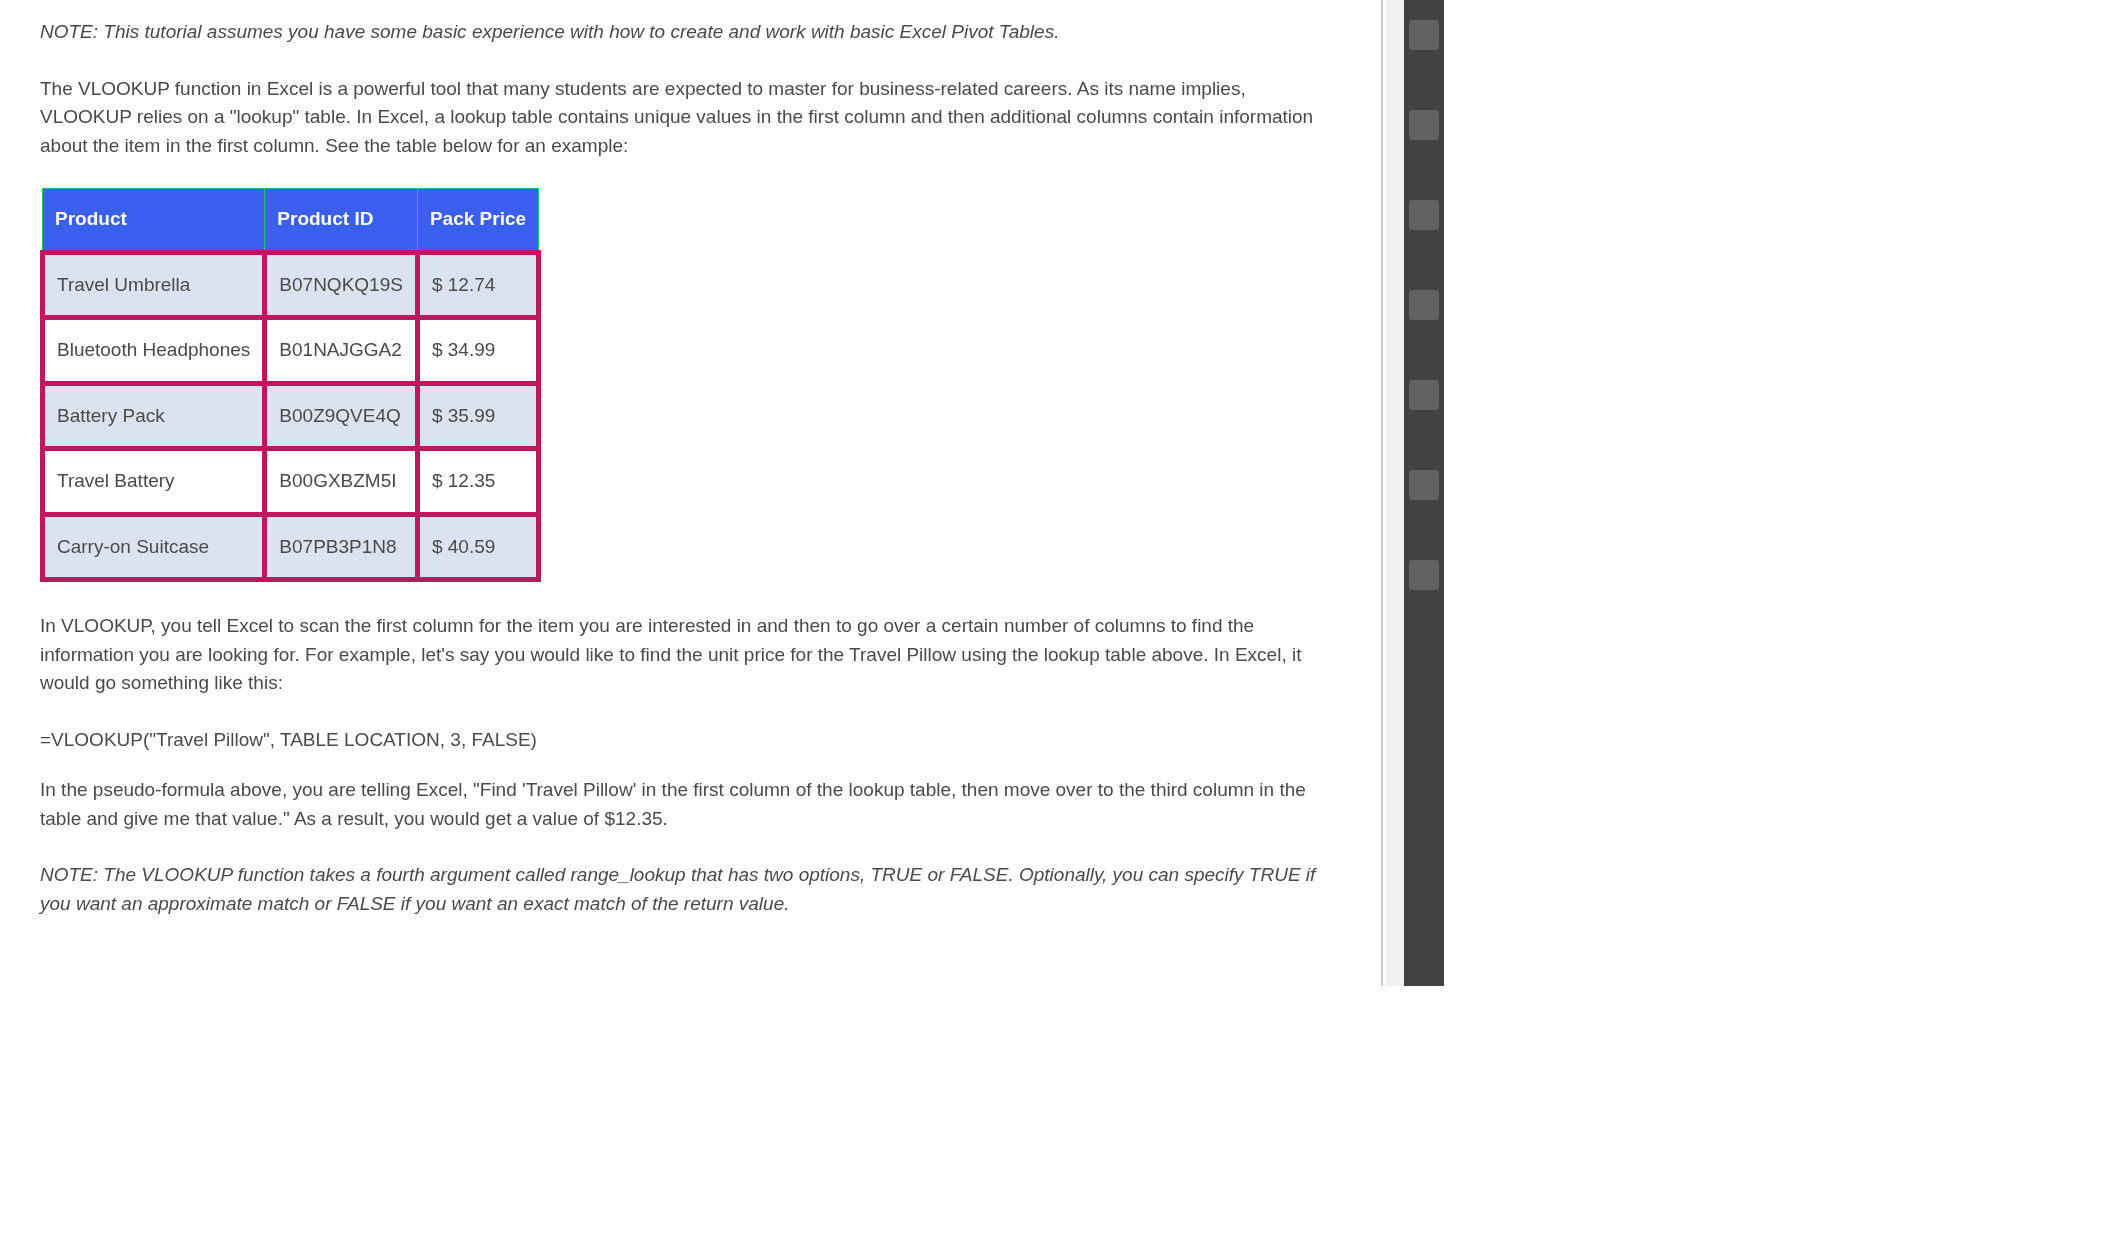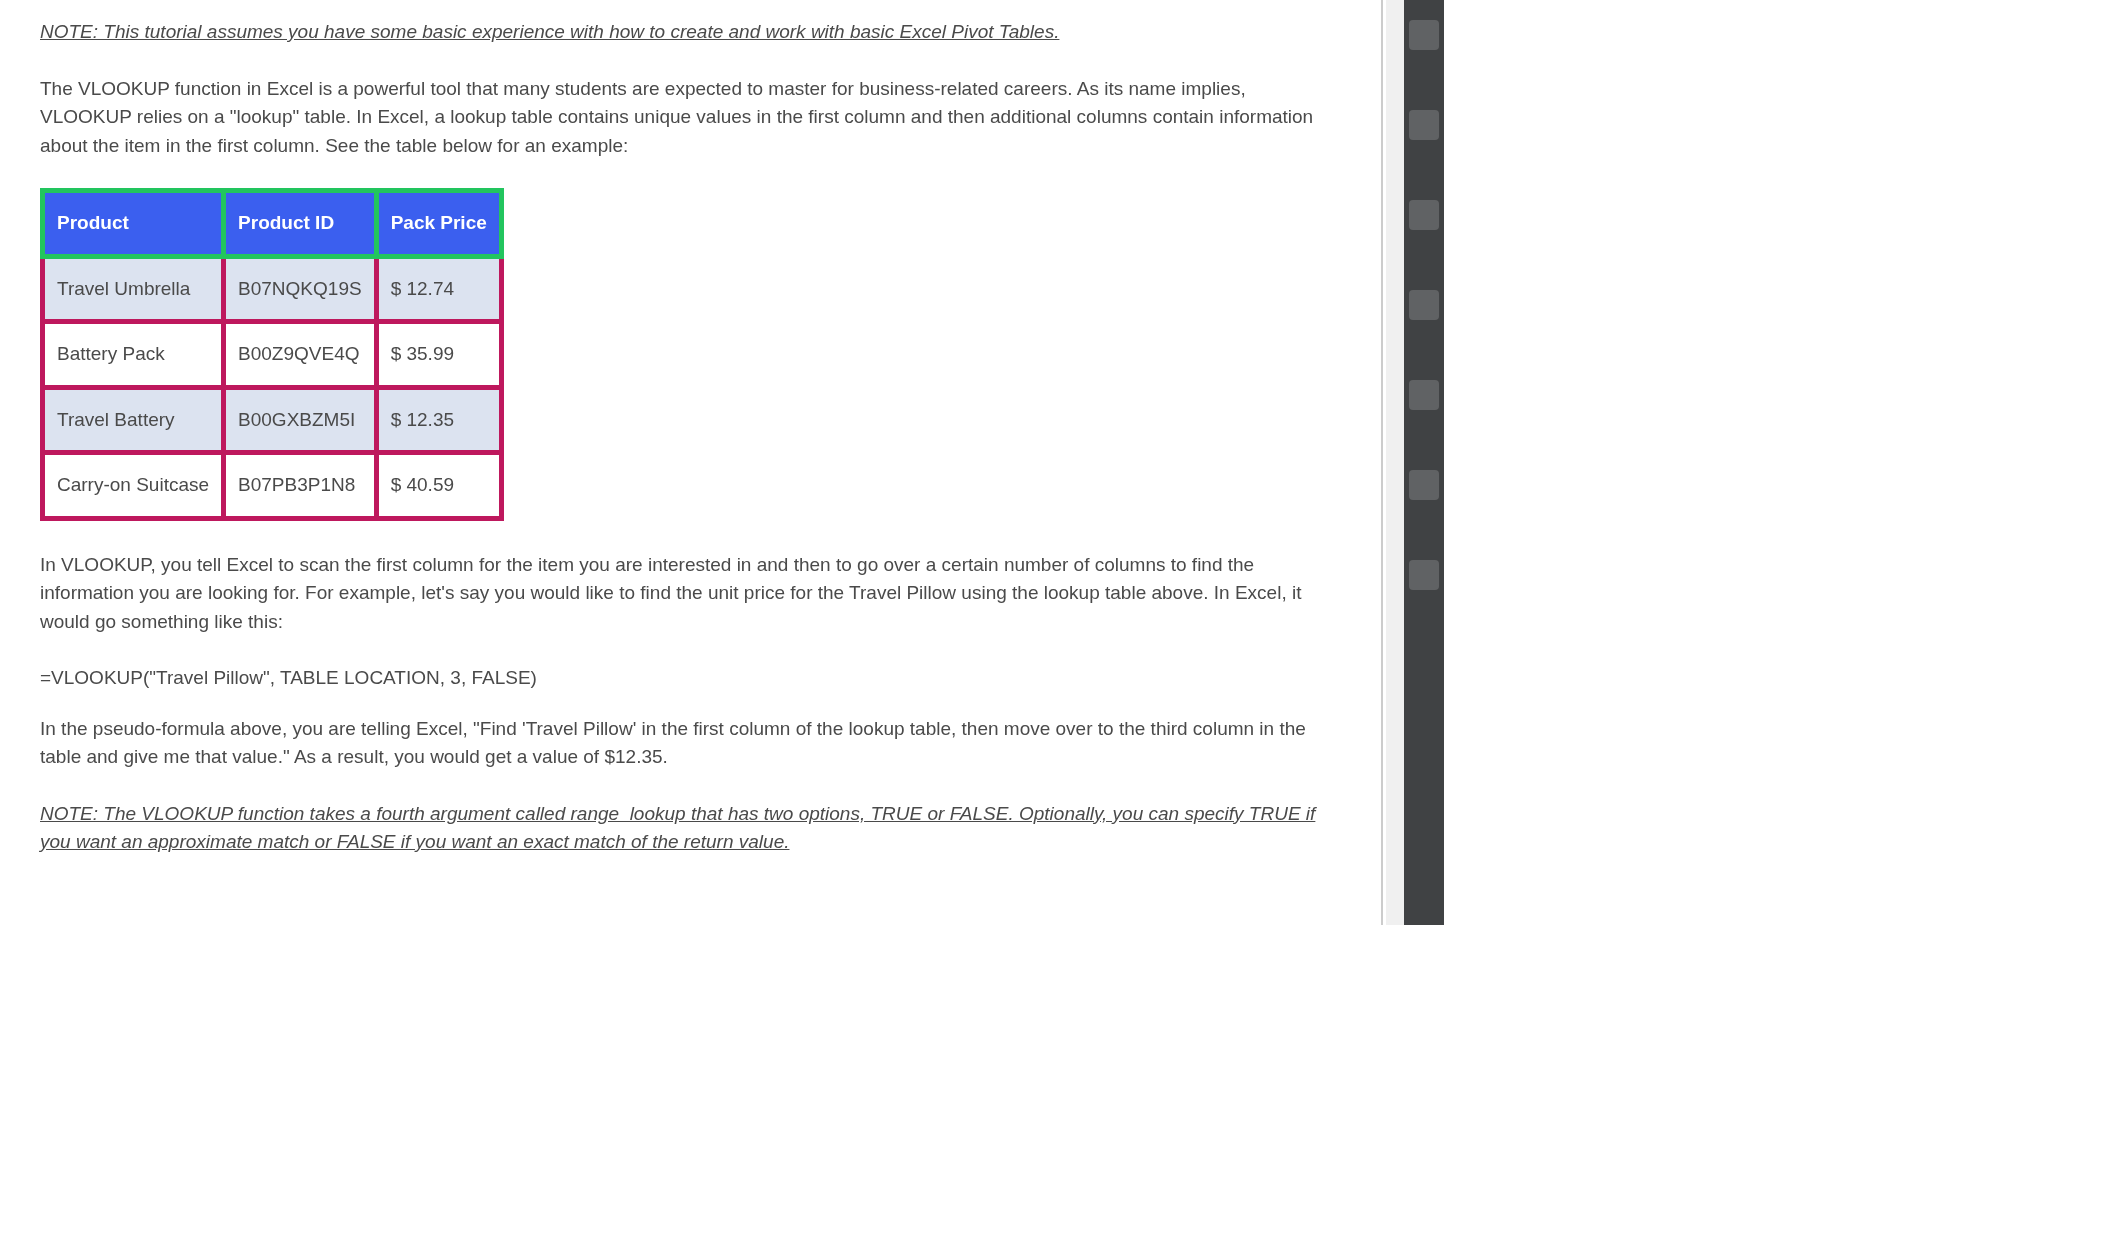--- a/index.html
+++ b/index.html
@@ -16,39 +16,38 @@
       display: flex;
     }
     .main-content {
       flex: 1;
       padding: 18px 40px 40px 40px;
       max-width: 1378px;
     }
     .note-text {
       font-style: italic;
       margin-bottom: 28px;
-      text-decoration: underline;
     }
     .paragraph {
       margin-bottom: 28px;
     }
     .formula-line {
       margin-bottom: 22px;
     }
     table {
       border-collapse: collapse;
       margin-bottom: 30px;
     }
     table th {
       background: #3b5fef;
       color: #ffffff;
       font-weight: bold;
       text-align: left;
       padding: 16px 12px;
-      border: 5px solid #22c55e;
+      border: 1px solid #22c55e;
     }
     table td {
       padding: 16px 12px;
       border: 5px solid #be185d;
       background: #ffffff;
     }
     table tr:nth-child(odd) td {
       background: #dce3f0;
     }
     .right-rail {
@@ -92,20 +91,25 @@
         <th>Pack Price</th>
       </tr>
     </thead>
     <tbody>
       <tr>
         <td>Travel Umbrella</td>
         <td>B07NQKQ19S</td>
         <td>$ 12.74</td>
       </tr>
       <tr>
+        <td>Bluetooth Headphones</td>
+        <td>B01NAJGGA2</td>
+        <td>$ 34.99</td>
+      </tr>
+      <tr>
         <td>Battery Pack</td>
         <td>B00Z9QVE4Q</td>
         <td>$ 35.99</td>
       </tr>
       <tr>
         <td>Travel Battery</td>
         <td>B00GXBZM5I</td>
         <td>$ 12.35</td>
       </tr>
       <tr>

